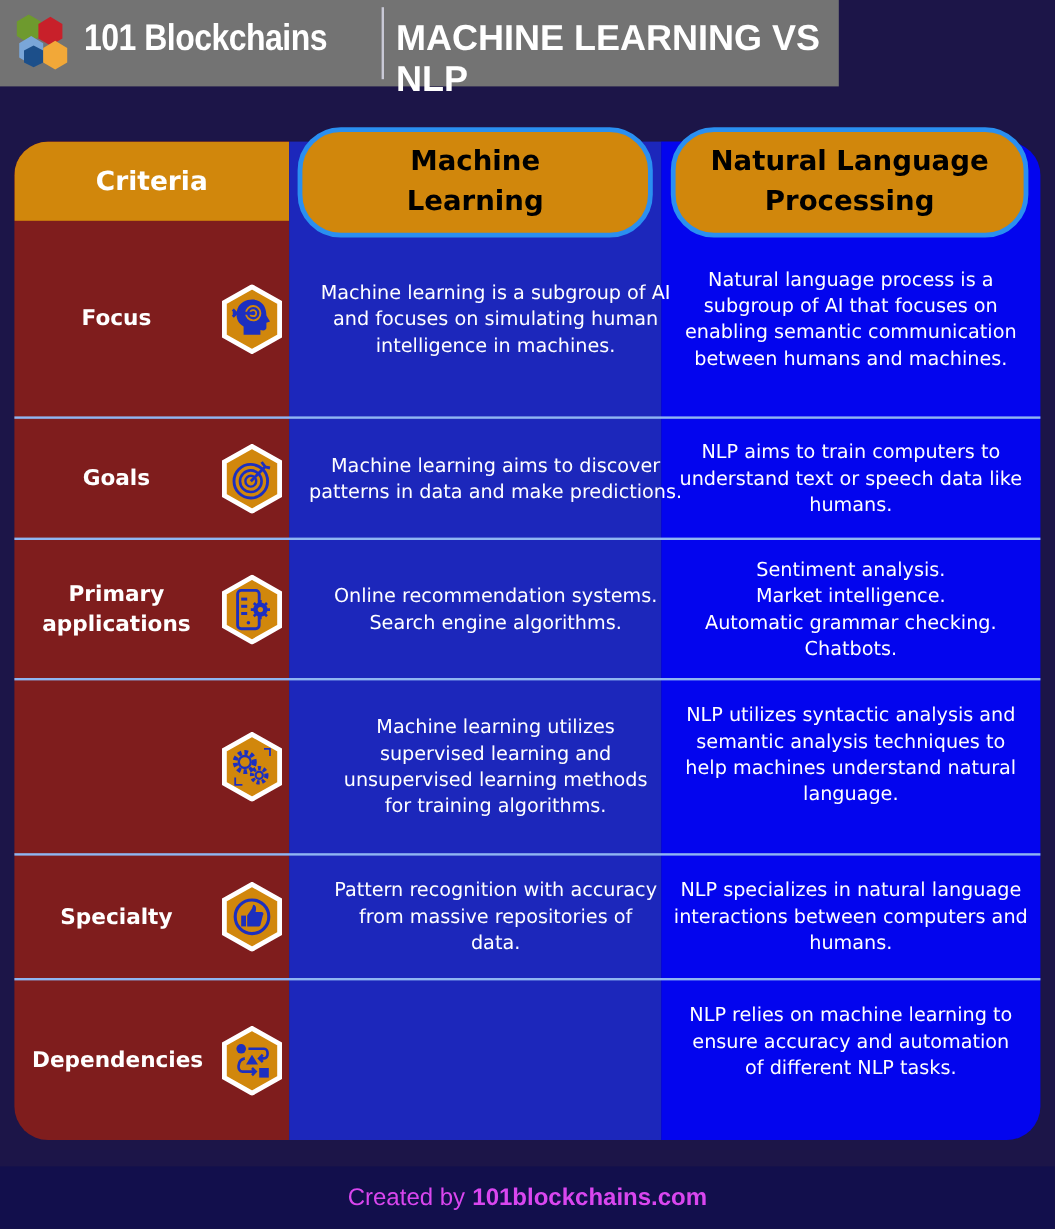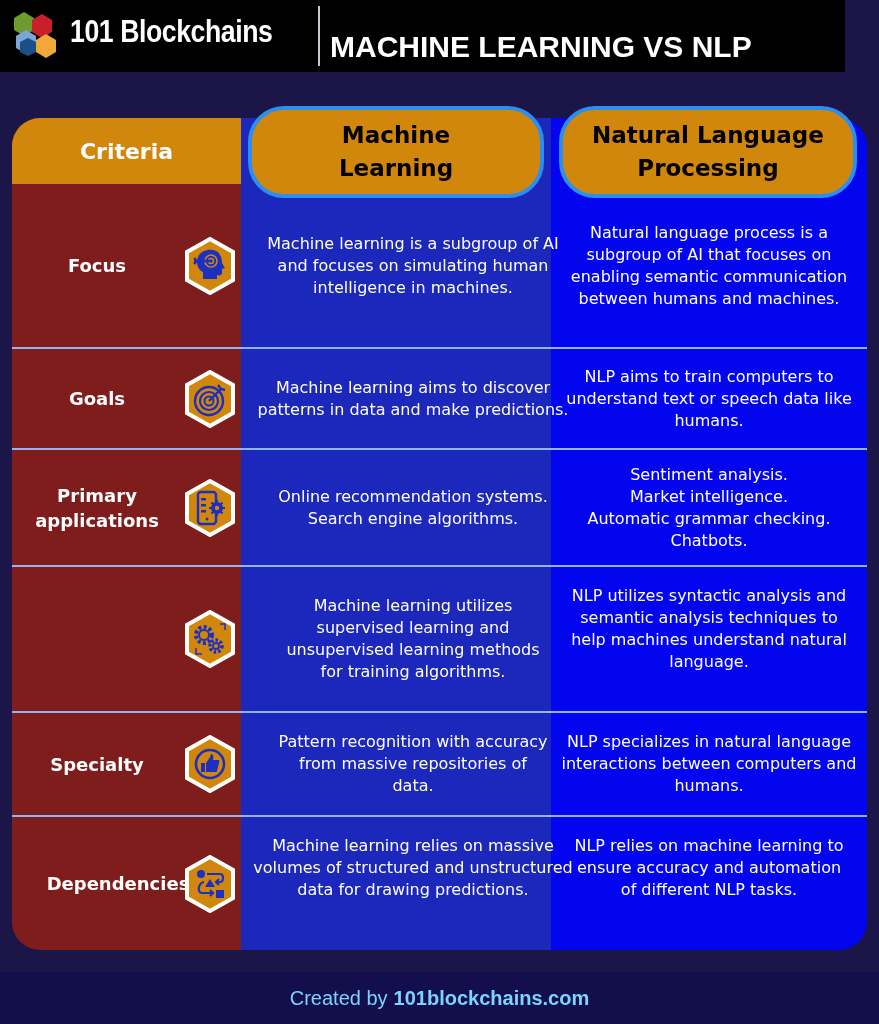--- a/index.html
+++ b/index.html
@@ -4,37 +4,37 @@
 <style>
   * { box-sizing: border-box; margin: 0; padding: 0; }
   html, body { width: 879px; height: 1024px; overflow: hidden; }
   body {
     background: #1c1548;
     font-family: "DejaVu Sans", sans-serif;
     color: #ffffff;
     position: relative;
   }
   .header {
-    position: absolute; left: 0; top: 0; width: 845px; height: 72px;
-    background: #000000;
+    position: absolute; left: 0; top: 0; width: 699px; height: 72px;
+    background: #737373;
     display: flex; align-items: center;
   }
   .logo-mark { position: absolute; left: 10px; top: 10px; width: 54px; height: 52px; }
   .brand {
     position: absolute; left: 70px; top: 14px;
     font-family: "Liberation Sans", sans-serif; font-weight: bold;
     font-size: 31px; letter-spacing: -0.5px; color: #fff;
     transform: scaleX(0.86); transform-origin: left center;
   }
   .header-divider {
     position: absolute; left: 318px; top: 6px; width: 2px; height: 60px;
     background: #c9c9d6;
   }
   .page-title {
-    position: absolute; left: 330px; top: 30px;
+    position: absolute; left: 330px; top: 16px;
     font-family: "Liberation Sans", sans-serif; font-weight: bold;
     font-size: 30px; color: #fff; letter-spacing: 0px;
   }
 
   .table {
     position: absolute; left: 12px; top: 118px; width: 855px; height: 832px;
   }
   .col-criteria {
     position: absolute; left: 0; top: 0; width: 229px; height: 832px;
     background: #7f1d1d; border-radius: 28px 0 0 28px; overflow: hidden;
@@ -82,21 +82,21 @@
     display: flex; align-items: center; justify-content: center; text-align: center;
     font-size: 16px; line-height: 22px; padding: 0 8px;
   }
   .cell-ml { left: 229px; width: 344px; }
   .cell-nlp { left: 539px; width: 316px; }
 
   .footer {
     position: absolute; left: 0; top: 972px; width: 879px; height: 52px;
     background: #120f4c;
     display: flex; align-items: center; justify-content: center;
-    font-family: "Liberation Sans", sans-serif; font-size: 20px; color: #7dd3fc;
+    font-family: "Liberation Sans", sans-serif; font-size: 20px; color: #d946ef;
   }
   .footer b { margin-left: 6px; font-weight: bold; }
 </style>
 </head>
 <body>
 
 <div class="header">
   <svg class="logo-mark" viewBox="0 0 54 52">
     <polygon points="4,8 14,2 24,8 24,20 14,26 4,20" fill="#6e9a2e"></polygon>
     <polygon points="22,10 32,4 42,10 42,22 32,28 22,22" fill="#c8202a"></polygon>
@@ -201,31 +201,30 @@
         <rect x="17" y="28" width="4" height="9" fill="#1c2fc0"></rect>
         <path d="M22,28 L26,22 L27,19 C29,19 30,21 29,25 L34,25 C35.5,25 36,26.5 35,28 L33,36 C32.5,37 32,37 31,37 L22,37 Z" fill="#1c2fc0"></path>
       </svg>
     </div>
     <div class="cell-text cell-ml" style="padding:0 36px;">Pattern recognition with accuracy from massive repositories of data.</div>
     <div class="cell-text cell-nlp" style="padding:0 6px;">NLP specializes in natural language interactions between computers and humans.</div>
   </div>
 
   <div class="row" style="top:697px;height:135px;">
     <div class="cell-criteria">
-      <div class="crit-label" style="width:172px;margin-left:20px;">Dependencies</div>
+      <div class="crit-label" style="width:172px;">Dependencies</div>
       <svg class="hex" viewBox="0 0 52 58">
         <polygon points="26,2 49,15 49,43 26,56 3,43 3,15" fill="#d1870c" stroke="#fff" stroke-width="4"></polygon>
         <circle cx="17" cy="19" r="4" fill="#1c2fc0"></circle>
         <rect x="32" y="35" width="8" height="8" fill="#1c2fc0"></rect>
         <polygon points="26,24 31,32 21,32" fill="#1c2fc0"></polygon>
         <path d="M23,19 L36,19 C40,19 40,27 36,27 L33,27 M35,24 L32,27 L35,30" stroke="#1c2fc0" stroke-width="2.2" fill="none"></path>
         <path d="M20,27 C14,28 13,38 18,38 L29,38 M26,35 L29,38 L26,41" stroke="#1c2fc0" stroke-width="2.2" fill="none"></path>
       </svg>
     </div>
-    <div class="cell-text cell-ml" style="align-items:flex-start;padding:18px 8px 0;">Machine learning relies on massive volumes of structured and unstructured data for drawing predictions.</div>
     <div class="cell-text cell-nlp" style="align-items:flex-start;padding:18px 18px 0;">NLP relies on machine learning to ensure accuracy and automation of different NLP tasks.</div>
   </div>
 </div>
 
 <div class="footer">
   <span>Created by</span>
   <b>101blockchains.com</b>
 </div>
 
 </body></html>

